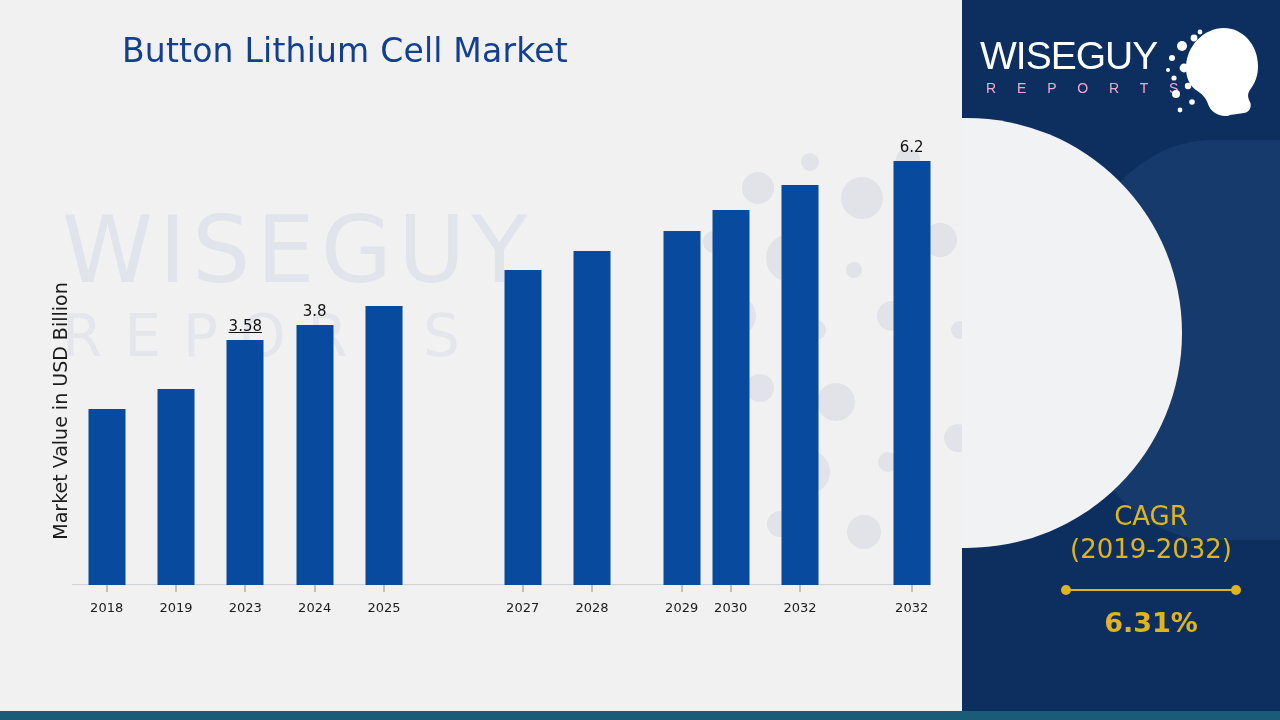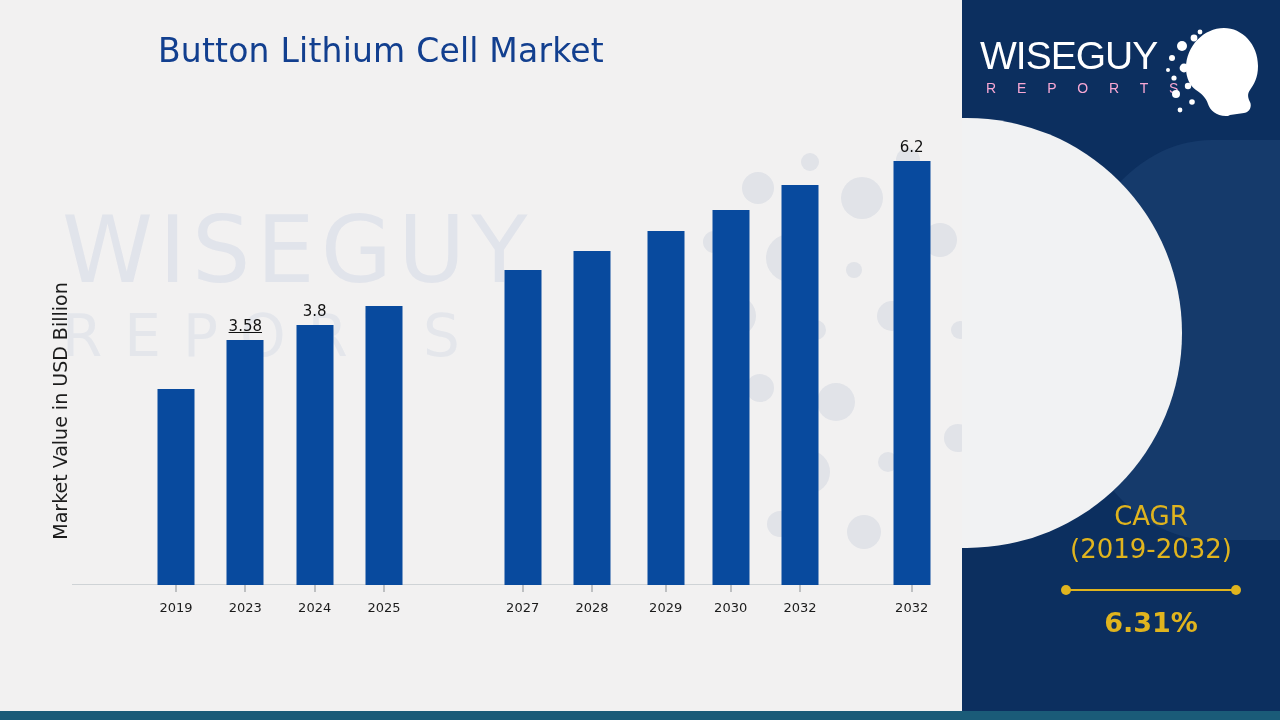--- a/index.html
+++ b/index.html
@@ -25,21 +25,20 @@
     overflow: hidden;
   }
 
   #chart-title {
     position: absolute;
     left: 122px; top: 31px;
     font-size: 33px;
     color: #123f8f;
     letter-spacing: 0.2px;
     white-space: nowrap;
-    margin-left: 36px;
   }
 
   
   #watermark {
     position: absolute;
     left: 62px; top: 205px;
     width: 830px;
     pointer-events: none;
     user-select: none;
   }
@@ -281,20 +280,25 @@
         <circle cx="140" cy="404" r="13"></circle>
         <circle cx="224" cy="412" r="17"></circle>
       </g>
     </svg>
 
     <div id="y-axis-label">Market Value in USD Billion</div>
 
     <div id="plot">
       <div id="baseline"></div>
 
+    <div class="bar-slot" style="left: 0px; width: 69.3333px;">
+          <div class="bar" style="height: 175.743px; background: rgb(8, 74, 158);"></div>
+          <div class="tick"></div>
+          <div class="tick-label">2018</div>
+        </div>
         <div class="bar-slot" style="left: 69.3333px; width: 69.3333px;">
           <div class="bar" style="height: 196.257px; background: rgb(8, 74, 158);"></div>
           <div class="tick"></div>
           <div class="tick-label">2019</div>
         </div>
         <div class="bar-slot" style="left: 138.667px; width: 69.3333px;">
           <div class="bar" style="height: 244.809px; background: rgb(8, 74, 158);"></div>
           <div class="bar-value" style="bottom: 249.809px; text-decoration: underline;">3.58</div>
           <div class="tick"></div>
           <div class="tick-label">2023</div>
@@ -313,21 +317,21 @@
         <div class="bar-slot" style="left: 416px; width: 69.3333px;">
           <div class="bar" style="height: 314.559px; background: rgb(8, 74, 158);"></div>
           <div class="tick"></div>
           <div class="tick-label">2027</div>
         </div>
         <div class="bar-slot" style="left: 485.333px; width: 69.3333px;">
           <div class="bar" style="height: 333.706px; background: rgb(8, 74, 158);"></div>
           <div class="tick"></div>
           <div class="tick-label">2028</div>
         </div>
-        <div class="bar-slot" style="left: 559px; width: 69.3333px; text-align: center;">
+        <div class="bar-slot" style="left: 575px; width: 69.3333px; text-align: center;">
           <div class="bar" style="height: 354.221px; background: rgb(8, 74, 158);"></div>
           <div class="tick"></div>
           <div class="tick-label">2029</div>
         </div>
         <div class="bar-slot" style="left: 624px; width: 69.3333px;">
           <div class="bar" style="height: 375.419px; background: rgb(8, 74, 158);"></div>
           <div class="tick"></div>
           <div class="tick-label">2030</div>
         </div>
         <div class="bar-slot" style="left: 693.333px; width: 69.3333px;">

